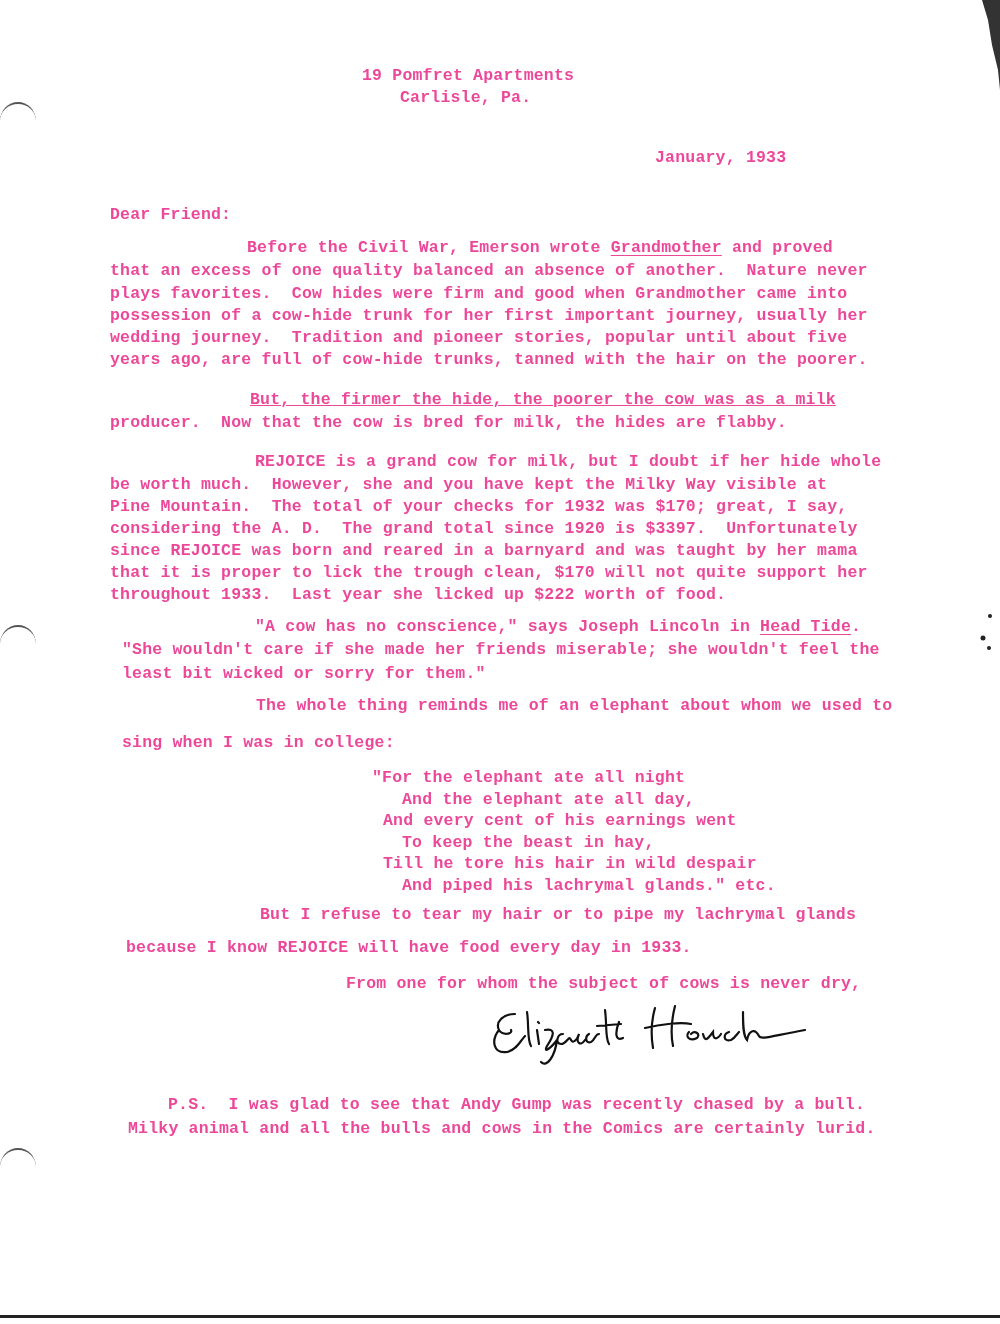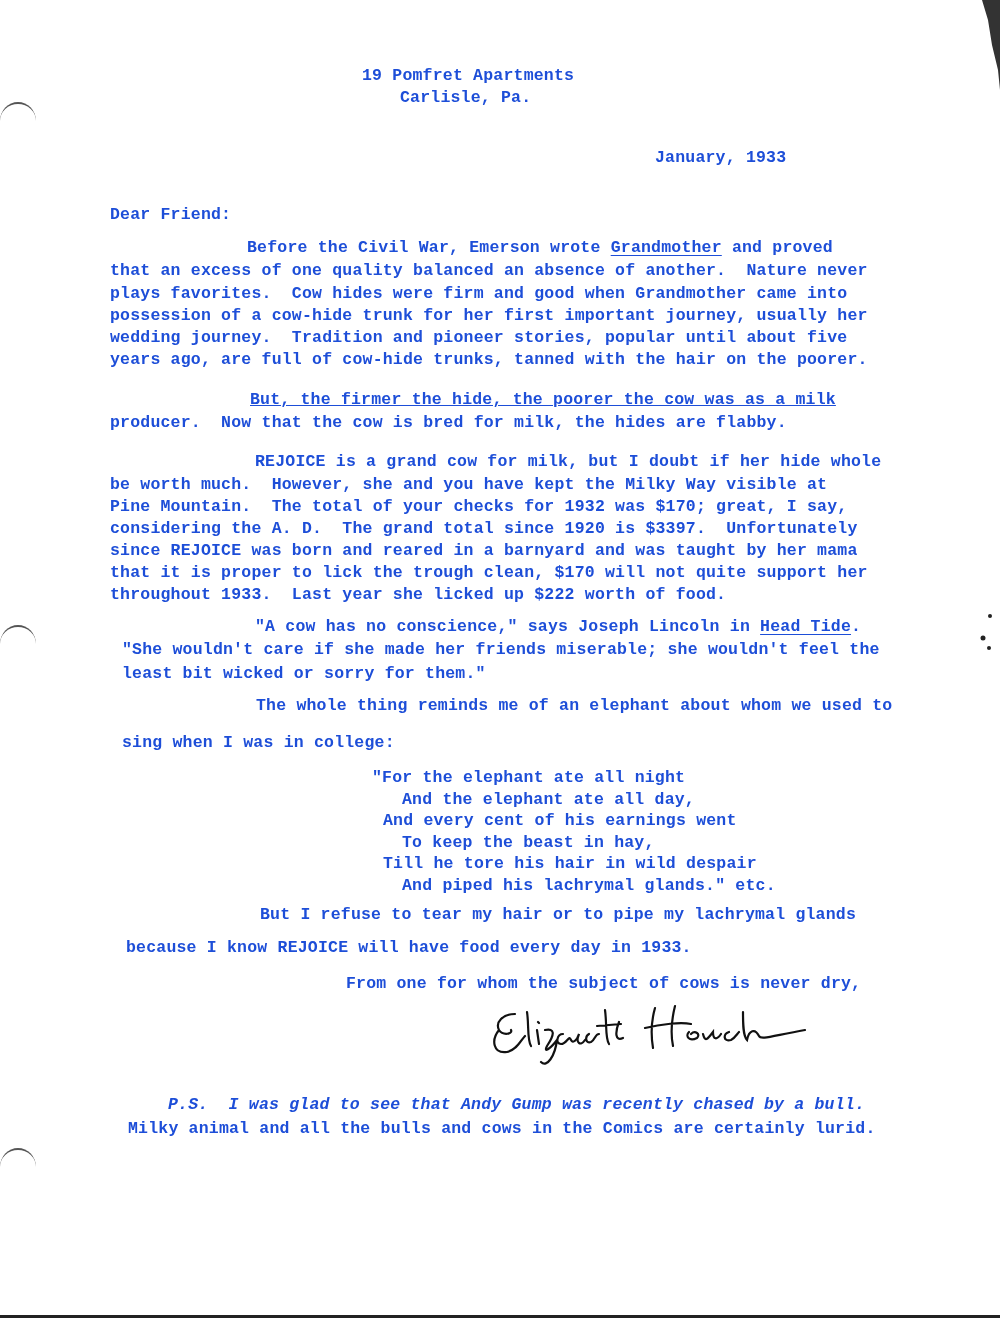--- a/index.html
+++ b/index.html
@@ -2,21 +2,21 @@
 <html><head>
 <meta charset="utf-8">
 <style>
   html, body { margin: 0; padding: 0; }
   body {
     width: 1000px; height: 1324px; position: relative; overflow: hidden;
     background: #ffffff; color: #1a1a1a;
     font-family: "Liberation Mono", "DejaVu Sans Mono", monospace;
     font-size: 16.5px;
   }
-  .tw { position: absolute; white-space: pre; letter-spacing: 0.2px; font-weight: bold; color: #1d4ed8; }
+  .tw { position: absolute; white-space: pre; letter-spacing: 0.2px; font-weight: bold; color: #ec4899; }
   .u { text-decoration: underline; text-underline-offset: 3px; }
   .hole { position: absolute; left: 0; width: 36px; height: 36px; border-top: 2px solid #555; border-radius: 50%; }
   .edge-right { position: absolute; right: 0; top: 0; width: 22px; height: 100px; }
   .bottom-line { position: absolute; left: 0; right: 0; top: 1315px; height: 3px; background: #222; }
   .sig { position: absolute; left: 485px; top: 1000px; width: 340px; height: 70px; }
   .specks { position: absolute; right: 6px; top: 610px; width: 14px; height: 60px; }
 </style>
 </head>
 <body>
 
@@ -81,14 +81,14 @@
            M42 12 C44 24 42 40 46 46 M52 30 L54 44 M53 22 l1 1
            M60 30 C70 28 70 34 62 46 C58 54 66 48 72 40 C70 56 62 68 56 62
            M78 34 C72 34 70 44 76 44 C82 44 84 34 86 40 C88 44 92 40 94 34 C90 44 96 46 100 40
            M104 34 C100 36 100 44 106 42 C110 40 110 34 114 34
            M120 10 C122 24 120 38 124 44 M112 26 L136 24 M134 22 C130 32 130 42 138 38" fill="none" stroke="#111" stroke-width="2.2" stroke-linecap="round"></path>
   <path d="M170 8 C166 22 166 36 168 48 M190 6 C186 22 186 36 188 46 M160 28 C176 24 196 22 206 24
            M204 32 C200 36 204 42 212 38 C216 34 210 30 206 34 M218 34 C220 42 222 40 228 32 C228 40 232 40 236 34
            M244 32 C238 34 238 42 246 40 C250 38 252 34 254 32 M258 12 C258 24 258 36 262 40 C264 30 270 28 274 36 C276 40 286 36 320 30" fill="none" stroke="#111" stroke-width="2.2" stroke-linecap="round"></path>
 </svg>
 
-<div class="tw" style="left:168px; top:1095px;font-style:italic;">P.S.  I was glad to see that Andy Gump was recently chased by a bull.</div>
+<div class="tw" style="left:168px; top:1095px;">P.S.  I was glad to see that Andy Gump was recently chased by a bull.</div>
 <div class="tw" style="left:128px; top:1119px;">Milky animal and all the bulls and cows in the Comics are certainly lurid.</div>
 
 </body></html>

